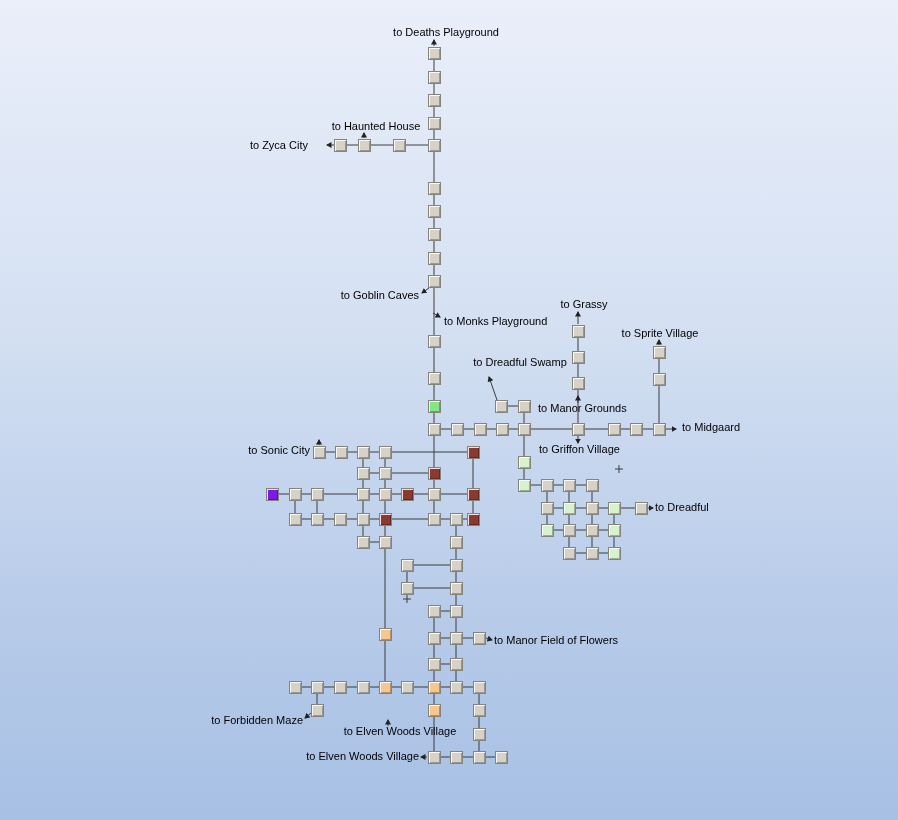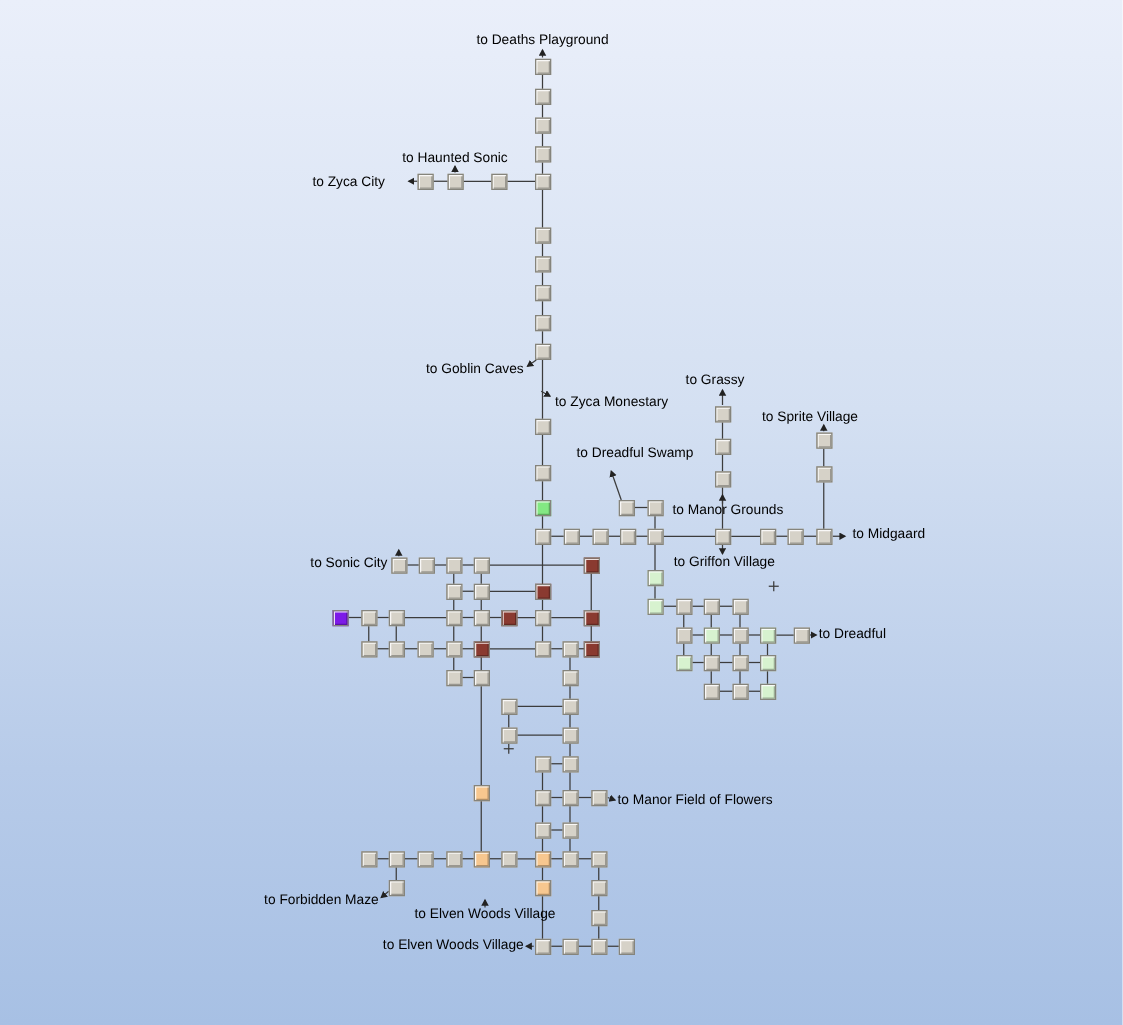--- a/index.html
+++ b/index.html
@@ -19,21 +19,21 @@
     box-shadow:inset 1px 1px 0 rgba(255,255,255,.85), inset -1px -1px 0 rgba(0,0,0,.28);
   }
   .lbl{
     position:absolute;
     font-size:11px;
     line-height:12px;
     color:#000;
     white-space:nowrap;
     transform:translate(0,-55%);
   }
-  .lbl.center{transform:translate(-50%,-55%);}
+  .lbl.center{transform:translate(-50%,-55%);margin-left:12px;}
   .lbl.right{transform:translate(-100%,-55%);}
 </style>
 </head>
 <body>
 
 <div id="map-canvas">
   <svg id="map-lines" width="898" height="820">
     <defs>
       <marker id="arr" markerWidth="7" markerHeight="7" refX="4.5" refY="3" orient="auto" markerUnits="userSpaceOnUse">
         <path d="M0,0 L5.5,3 L0,6 Z" fill="#222222"></path>
@@ -288,24 +288,24 @@
     <div class="room" style="left: 472.5px; top: 680.5px; width: 13px; height: 13px; background: rgb(214, 210, 200);"></div>
     <div class="room" style="left: 310.5px; top: 703.5px; width: 13px; height: 13px; background: rgb(214, 210, 200);"></div>
     <div class="room" style="left: 427.5px; top: 703.5px; width: 13px; height: 13px; background: rgb(247, 199, 143);"></div>
     <div class="room" style="left: 472.5px; top: 703.5px; width: 13px; height: 13px; background: rgb(214, 210, 200);"></div>
     <div class="room" style="left: 472.5px; top: 727.5px; width: 13px; height: 13px; background: rgb(214, 210, 200);"></div>
     <div class="room" style="left: 427.5px; top: 750.5px; width: 13px; height: 13px; background: rgb(214, 210, 200);"></div>
     <div class="room" style="left: 449.5px; top: 750.5px; width: 13px; height: 13px; background: rgb(214, 210, 200);"></div>
     <div class="room" style="left: 472.5px; top: 750.5px; width: 13px; height: 13px; background: rgb(214, 210, 200);"></div>
     <div class="room" style="left: 494.5px; top: 750.5px; width: 13px; height: 13px; background: rgb(214, 210, 200);"></div>
     <div class="lbl center" style="left: 434px; top: 33px;">to Deaths Playground</div>
-    <div class="lbl center" style="left: 364px; top: 127px;">to Haunted Sonic</div>
+    <div class="lbl center" style="left: 364px; top: 127px;">to Haunted House</div>
     <div class="lbl right" style="left: 308px; top: 146px;">to Zyca City</div>
     <div class="lbl right" style="left: 419px; top: 296px;">to Goblin Caves</div>
-    <div class="lbl left" style="left: 444px; top: 322px;">to Zyca Monestary</div>
+    <div class="lbl left" style="left: 444px; top: 322px;">to Monks Playground</div>
     <div class="lbl center" style="left: 572px; top: 305px;">to Grassy</div>
     <div class="lbl center" style="left: 648px; top: 334px;">to Sprite Village</div>
     <div class="lbl center" style="left: 508px; top: 363px;">to Dreadful Swamp</div>
     <div class="lbl left" style="left: 538px; top: 409px;">to Manor Grounds</div>
     <div class="lbl left" style="left: 682px; top: 428px;">to Midgaard</div>
     <div class="lbl right" style="left: 310px; top: 451px;">to Sonic City</div>
     <div class="lbl left" style="left: 539px; top: 450px;">to Griffon Village</div>
     <div class="lbl left" style="left: 655px; top: 508px;">to Dreadful</div>
     <div class="lbl left" style="left: 494px; top: 641px;">to Manor Field of Flowers</div>
     <div class="lbl right" style="left: 303px; top: 721px;">to Forbidden Maze</div>

